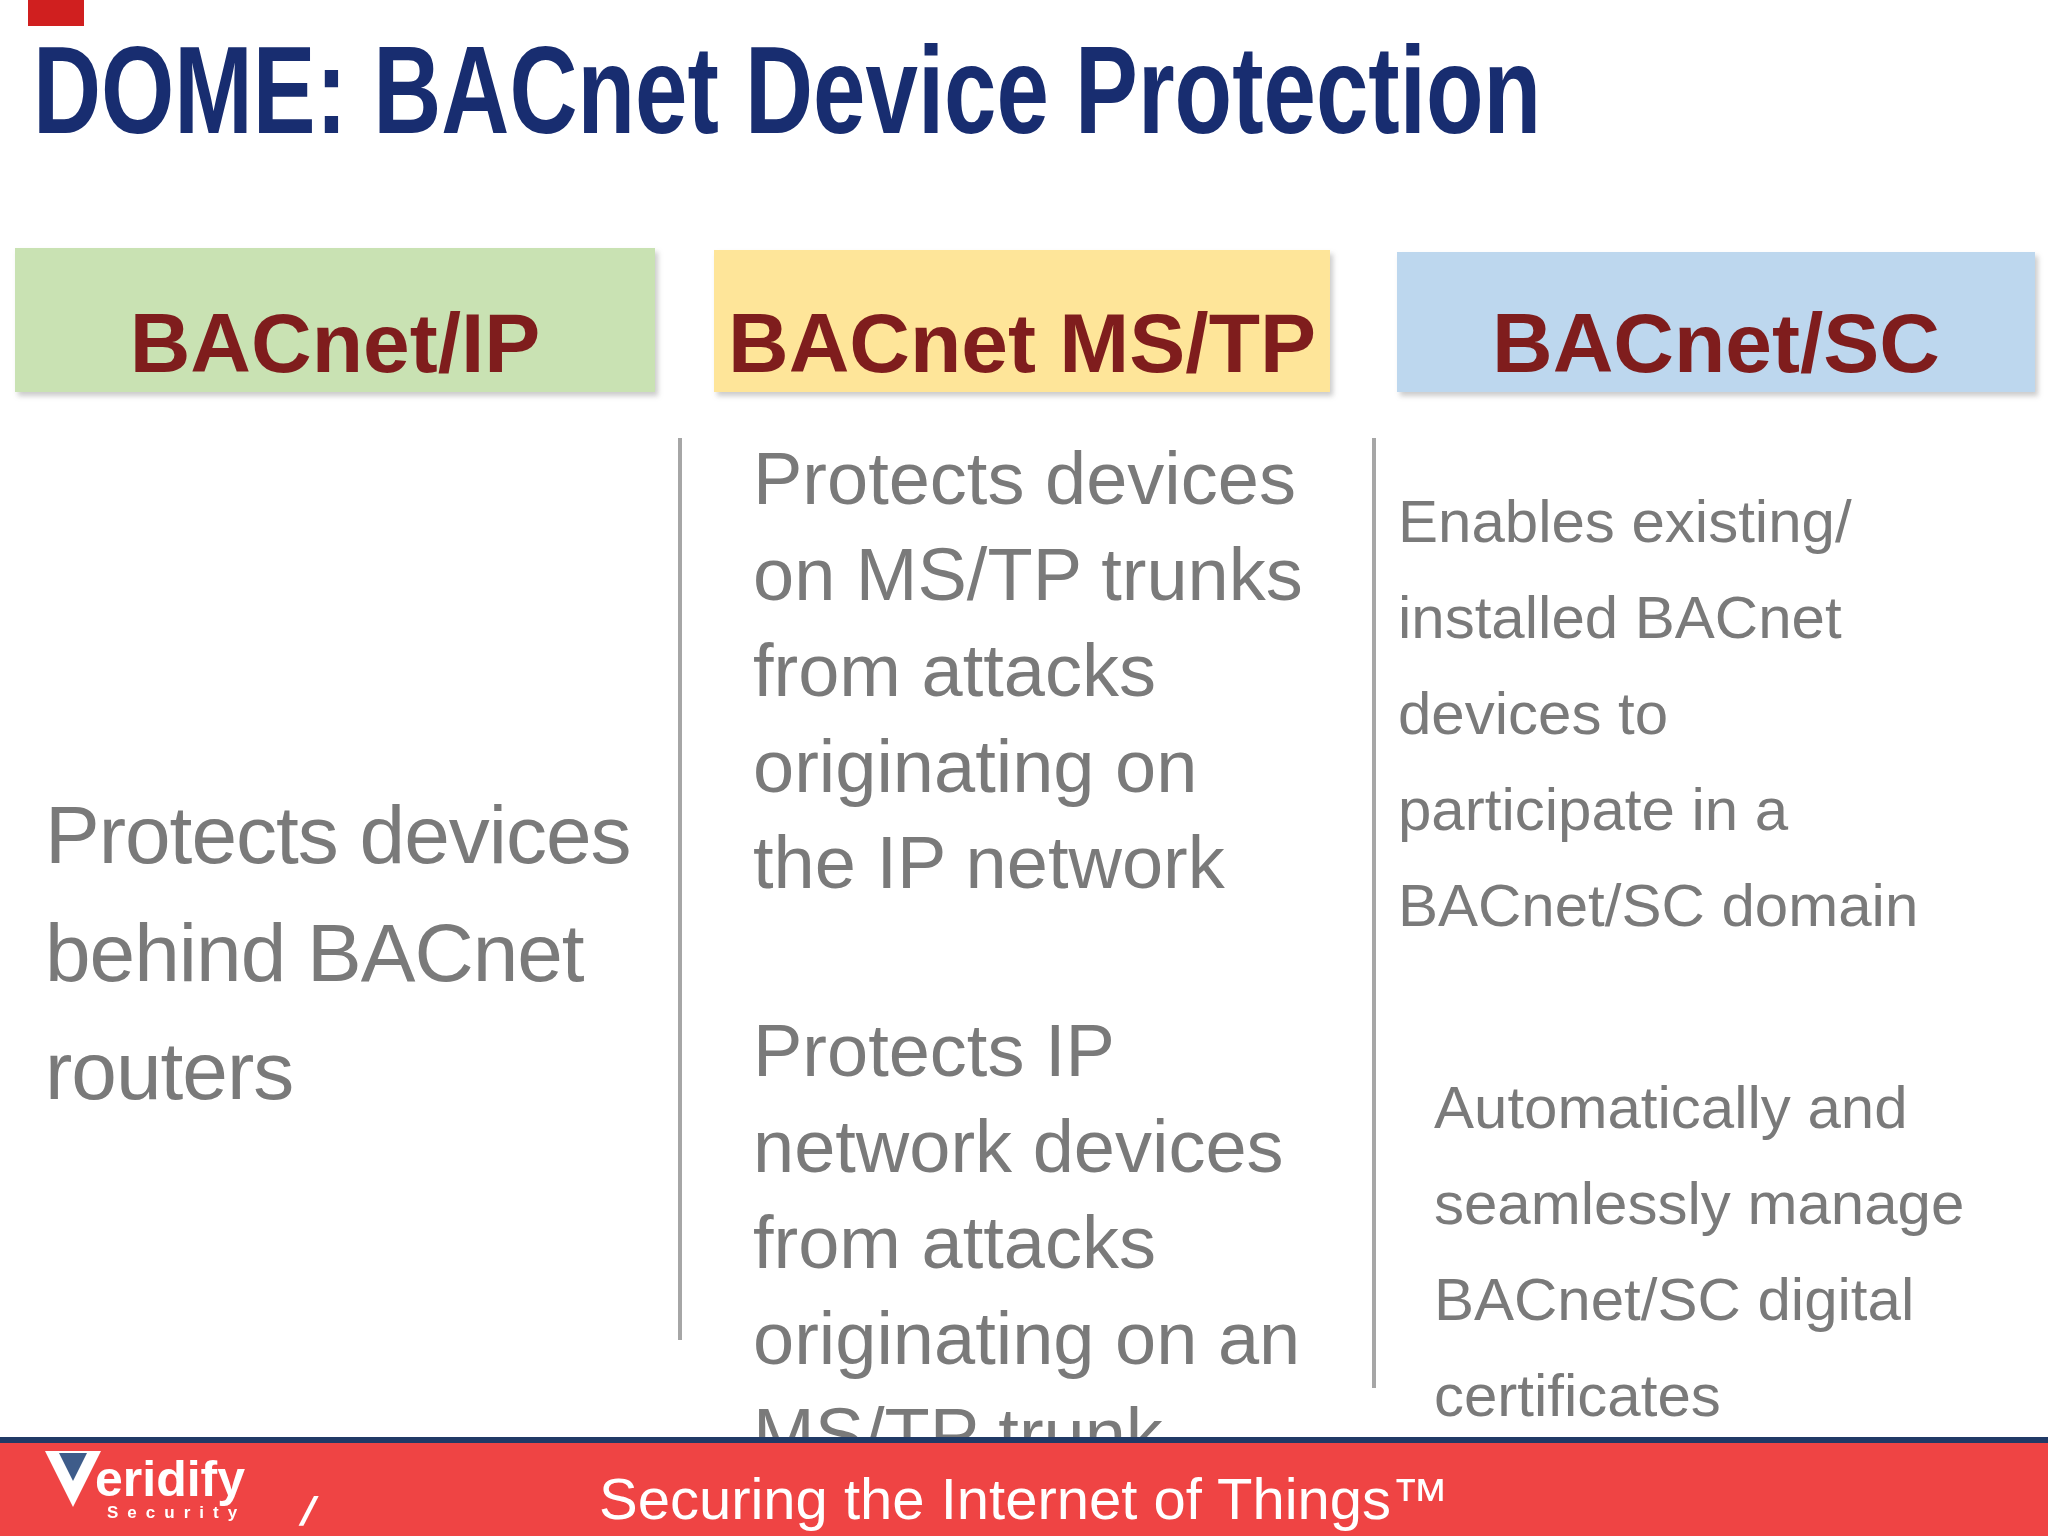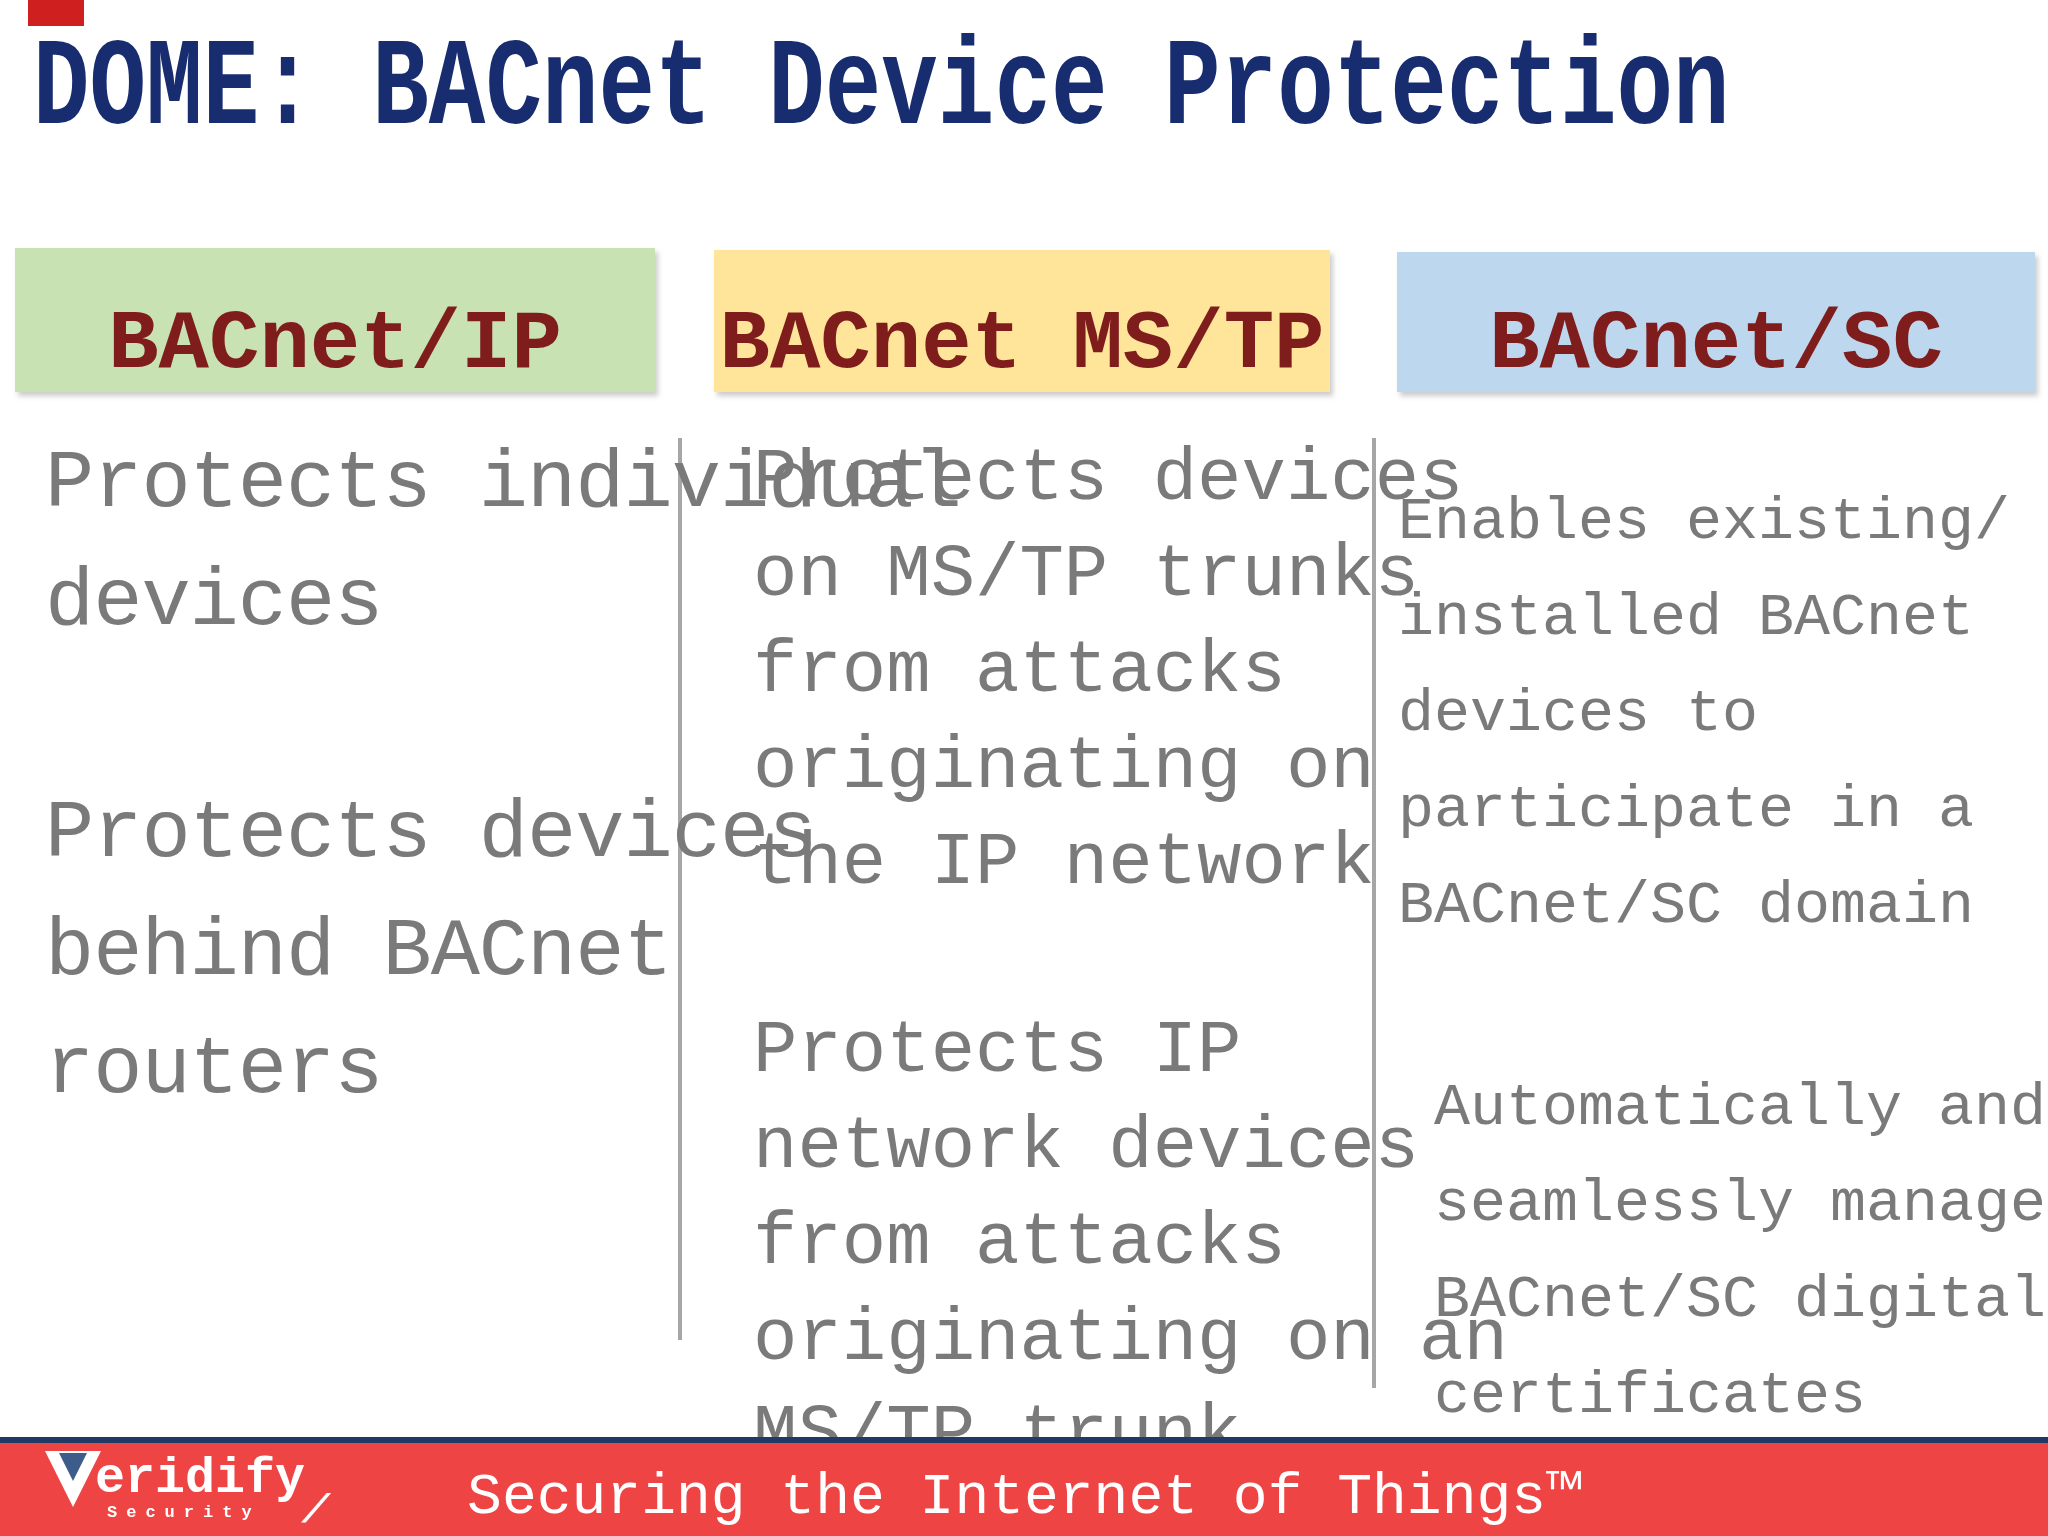--- a/index.html
+++ b/index.html
@@ -1,17 +1,17 @@
 <!DOCTYPE html>
 <html><head>
 <meta charset="utf-8">
 <style>
   html,body{margin:0;padding:0;background:#ffffff;}
   .slide{position:relative;width:2048px;height:1536px;background:#ffffff;overflow:hidden;
-         font-family:Liberation Mono, monospace;}
+         font-family:Liberation Sans, sans-serif;}
 
   
   .red-marker{position:absolute;left:28px;top:0;width:56px;height:26px;background:#d01f1f;}
 
   
   .title{position:absolute;left:33px;top:16px;font-size:124px;font-weight:bold;color:#182d70;
          transform:scaleX(0.76);transform-origin:left top;white-space:nowrap;line-height:1.2;}
 
   
   .hdr{position:absolute;top:248px;height:144px;display:flex;align-items:flex-end;justify-content:center;
@@ -65,22 +65,20 @@
   <div class="hdr hdr-blue">
     <span>BACnet/SC</span>
   </div>
   <div class="hdr hdr-yellow">
     <span>BACnet MS/TP</span>
   </div>
 
   <div class="vrule vrule-left"></div>
   <div class="vrule vrule-right"></div>
 
-  <div class="para c1 p1a">Protects individual
-devices</div>
   <div class="para c1 p1b">Protects devices
 behind BACnet
 routers</div>
 
   <div class="para c2 p2a">Protects devices
 on MS/TP trunks
 from attacks
 originating on
 the IP network</div>
   <div class="para c2 p2b">Protects IP

